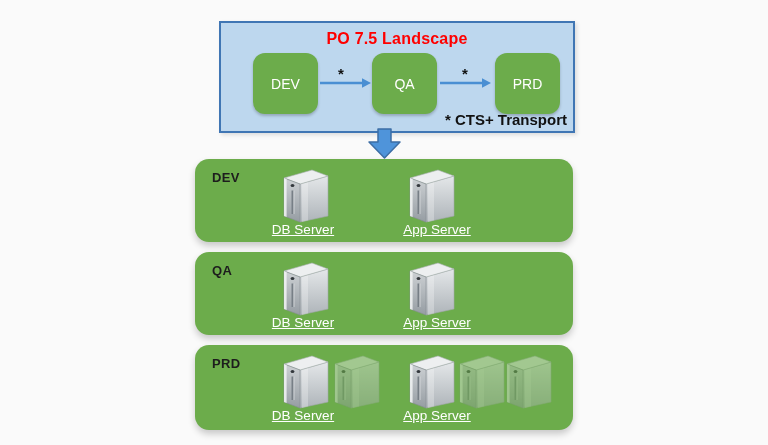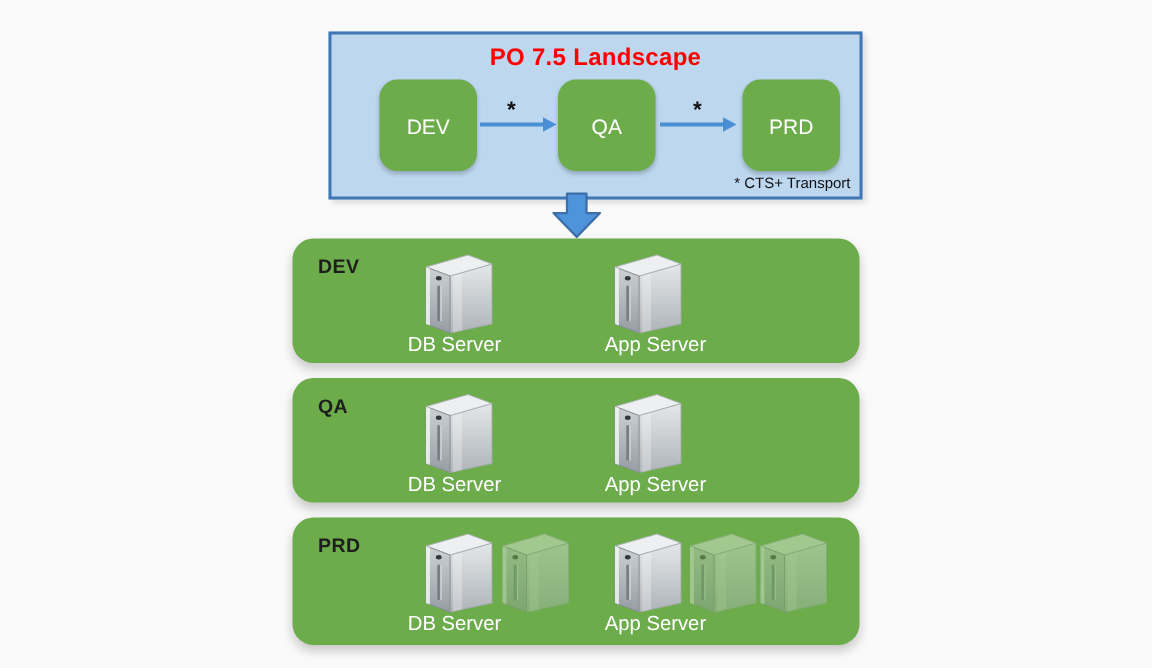--- a/index.html
+++ b/index.html
@@ -39,21 +39,21 @@
   .harrow-1{left:98px;}
   .harrow-2{left:218px;}
   .asterisk{
     position:absolute;top:42px;width:16px;text-align:center;
     font-size:15px;font-weight:bold;color:#111;
   }
   .asterisk-1{left:112px;}
   .asterisk-2{left:236px;}
   .footnote{
     position:absolute;right:6px;bottom:3px;
-    font-size:10px;font-weight:normal;color:#111;
+    font-size:15px;font-weight:bold;color:#111;
   }
 
   
   .down-arrow{position:absolute;left:367px;top:128px;width:35px;height:32px;}
 
   
   .env-row{
     position:absolute;left:195px;width:378px;height:83px;
     background:var(--green,#6cac4b);
     border-radius:14px;
@@ -64,21 +64,21 @@
   .row-prd{top:345px;height:85px;}
   .row-label{
     position:absolute;left:17px;top:11px;
     font-size:13px;font-weight:bold;color:#1d1d1d;letter-spacing:.3px;
   }
   .srv{position:absolute;top:10px;width:48px;height:54px;}
   .srv svg{display:block;width:48px;height:54px;}
   .srv.faded{opacity:.42;}
   .grp-label{
     position:absolute;top:63px;width:80px;text-align:center;
-    font-size:13.5px;color:#fff;
+    font-size:13.5px;color:#fff;text-decoration:underline;
   }
   
   .p-db-1{left:87px;}   .p-db-2{left:138px;}
   .p-app-1{left:213px;} .p-app-2{left:263px;} .p-app-3{left:310px;}
   .lbl-db{left:68px;}   .lbl-app{left:202px;text-align:center;}
 </style>
 </head>
 <body>
 
 <div class="canvas">

